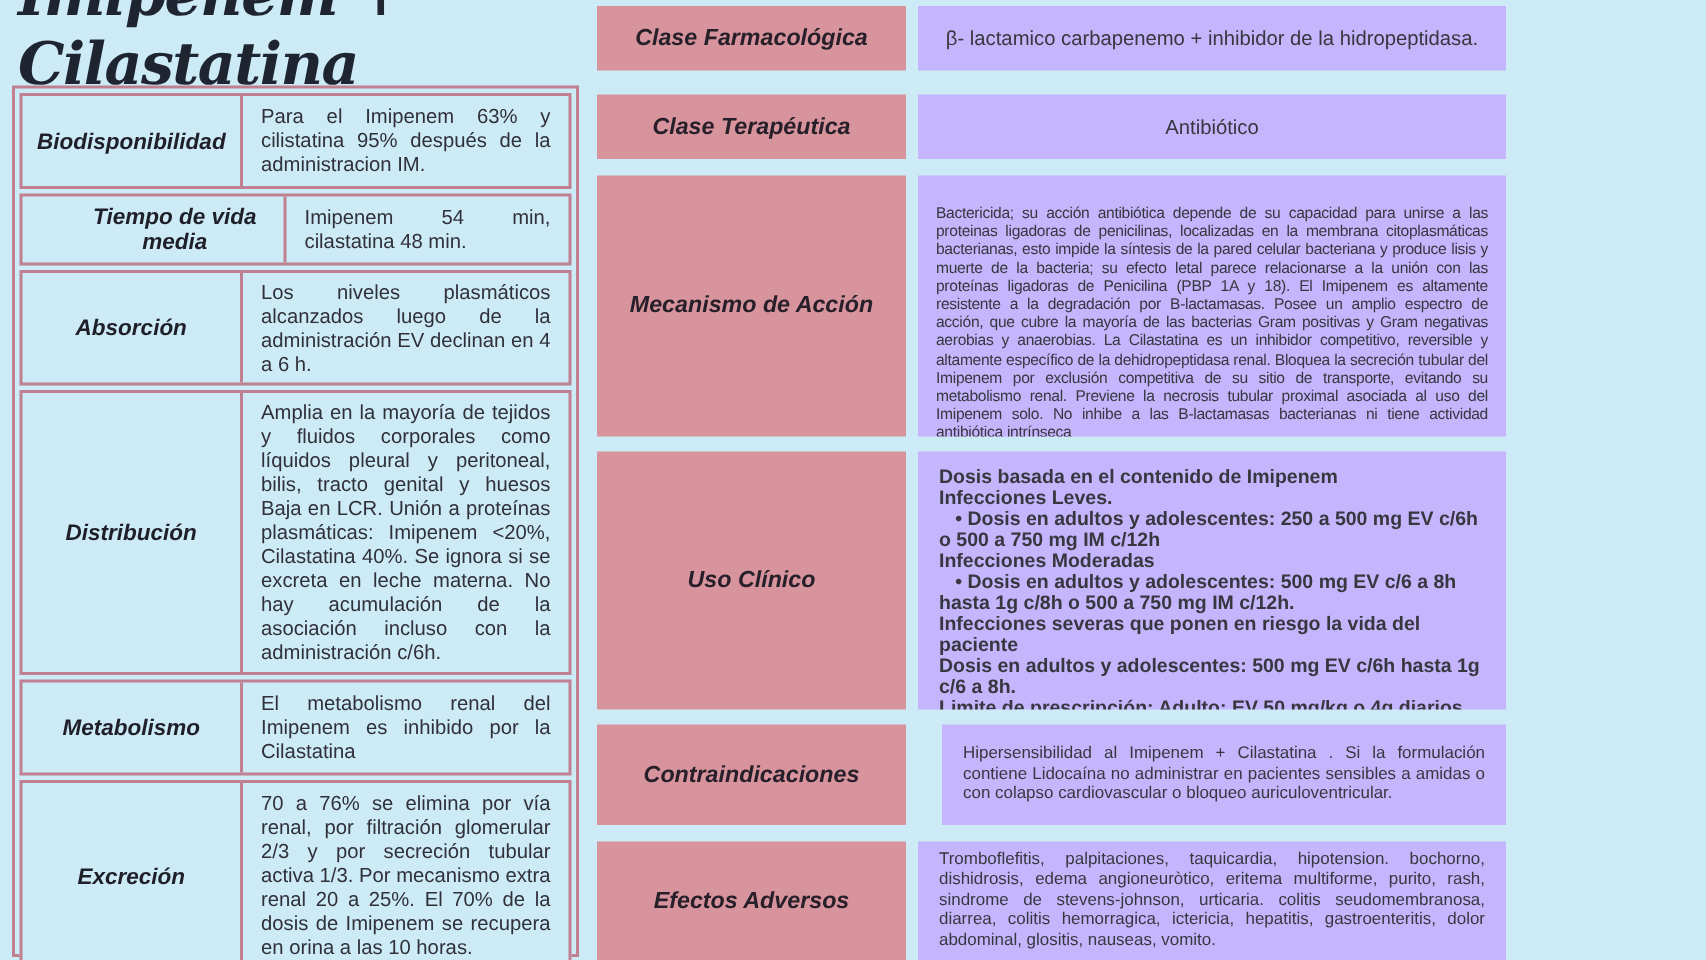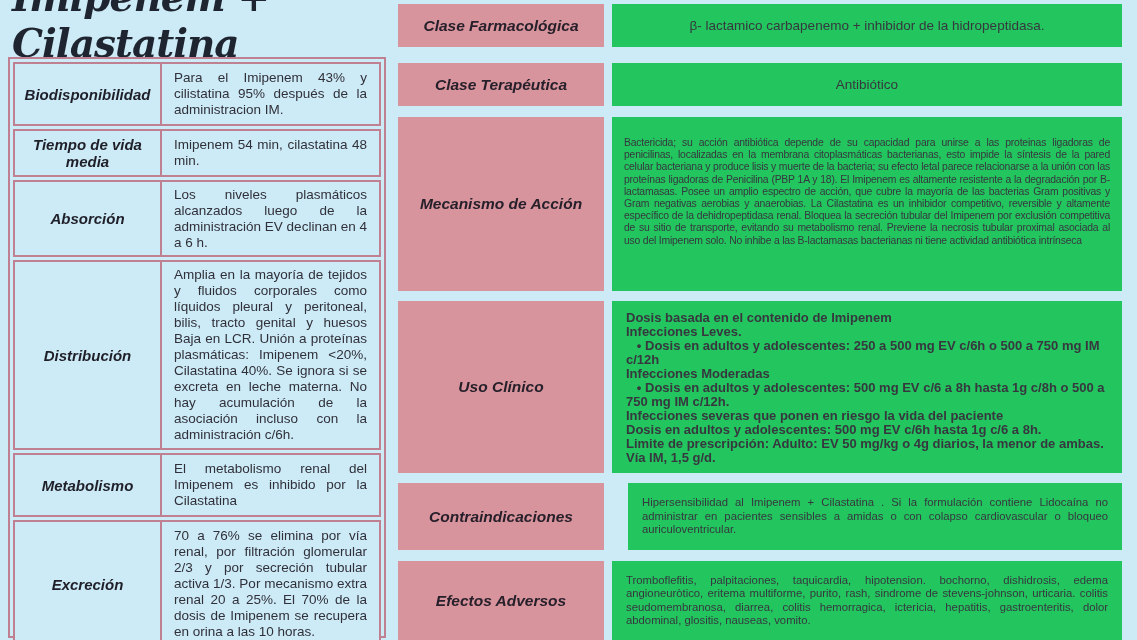--- a/index.html
+++ b/index.html
@@ -9,57 +9,57 @@
   
   .title{position:absolute;left:12px;top:0px;width:382px;height:40px;
     font-family:"DejaVu Serif",serif;font-style:italic;font-weight:bold;
     font-size:39px;color:#1e2530;letter-spacing:-1px;display:flex;align-items:center;}
 
   
   .pk-table{position:absolute;left:8px;top:57px;width:378px;height:581px;
     border:2px solid #bf8191;padding:3px;box-sizing:border-box;
     display:flex;flex-direction:column;gap:3px;}
   .pk-row{border:2px solid #bf8191;display:flex;box-sizing:border-box;background:#cdebf6;}
-  .pk-r1{height:72px;} .pk-r2{height:53px;} .pk-r3{height:77px;}
+  .pk-r1{height:72px;} .pk-r2{height:53px;padding-left:29px;} .pk-r3{height:77px;}
   .pk-r4{height:190px;} .pk-r5{height:69px;} .pk-r6{flex:1;}
   .pk-label{width:147px;border-right:2px solid #bf8191;display:flex;align-items:center;
     justify-content:center;text-align:center;font-weight:bold;font-style:italic;
     font-size:15px;color:#1f1f29;padding:0 10px;box-sizing:border-box;flex-shrink:0;}
   .pk-value{flex:1;display:flex;align-items:center;padding:6px 12px;box-sizing:border-box;overflow:hidden;}
   .pk-value>div{font-size:13.5px;line-height:16px;color:#30303a;text-align:justify;width:100%;}
 
   
-  .info{position:absolute;left:398px;top:4px;width:724px;display:flex;flex-direction:column;}
+  .info{position:absolute;left:398px;top:4px;width:606px;display:flex;flex-direction:column;}
   .info-row{display:flex;gap:8px;}
   .i-r1{height:43px;margin-top:0;} .i-r2{height:43px;margin-top:16px;}
   .i-r3{height:174px;margin-top:11px;} .i-r4{height:172px;margin-top:10px;}
   .i-r5{height:67px;margin-top:10px;gap:24px;} .i-r6{height:79px;margin-top:11px;}
   .info-label{width:206px;flex-shrink:0;background:#d8949d;display:flex;align-items:center;
     justify-content:center;text-align:center;font-weight:bold;font-style:italic;
     font-size:15.5px;color:#27202a;padding:0 8px;box-sizing:border-box;}
-  .info-value{flex:1;background:#22c55e;color:#37373f;box-sizing:border-box;overflow:hidden;}
+  .info-value{flex:1;background:#c4b5fd;color:#37373f;box-sizing:border-box;overflow:hidden;}
   .v-center{display:flex;align-items:center;justify-content:center;font-size:13.5px;text-align:center;padding:0 10px;}
   .v-dense{padding:20px 12px;font-size:10.4px;line-height:12.2px;letter-spacing:-0.2px;text-align:justify;}
   .v-pre{padding:10px 14px;font-size:13px;line-height:14px;white-space:pre-line;font-weight:bold;}
   .v-mid{display:flex;align-items:center;padding:2px 14px;}
   .v-mid>div{font-size:11.3px;line-height:13.5px;text-align:justify;width:100%;}
 </style>
 </head>
 <body>
 
 <div class="canvas">
 
   <div class="title">Imipenem + Cilastatina</div>
 
   <div class="pk-table">
 
     <div class="pk-row pk-r1">
       <div class="pk-label">Biodisponibilidad</div>
       <div class="pk-value">
-          <div>Para el Imipenem 43% y cilistatina 95% después de la administracion IM.</div>
+          <div>Para el Imipenem 63% y cilistatina 95% después de la administracion IM.</div>
         </div>
     </div>
 
     <div class="pk-row pk-r2">
       <div class="pk-label">Tiempo de vida media</div>
       <div class="pk-value">
           <div>Imipenem 54 min, cilastatina 48 min.</div>
         </div>
     </div>
 

